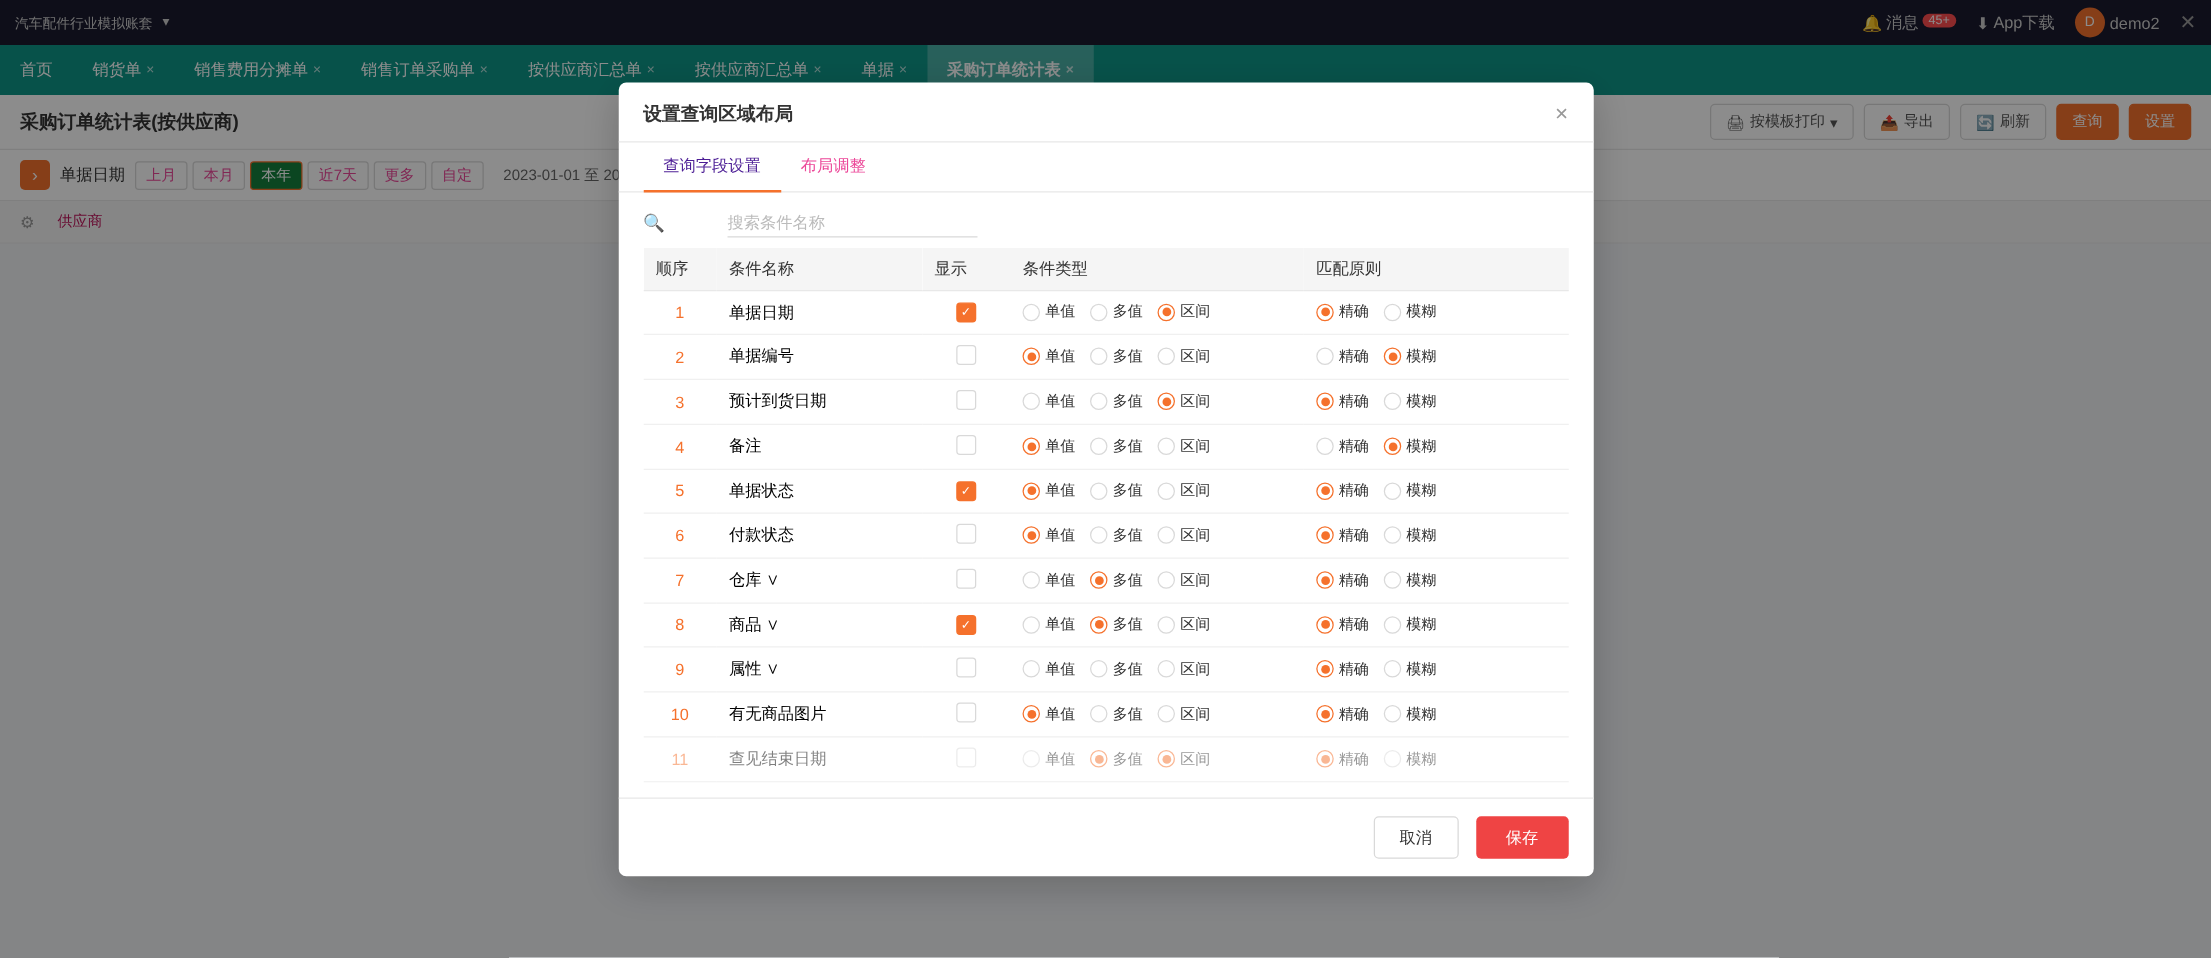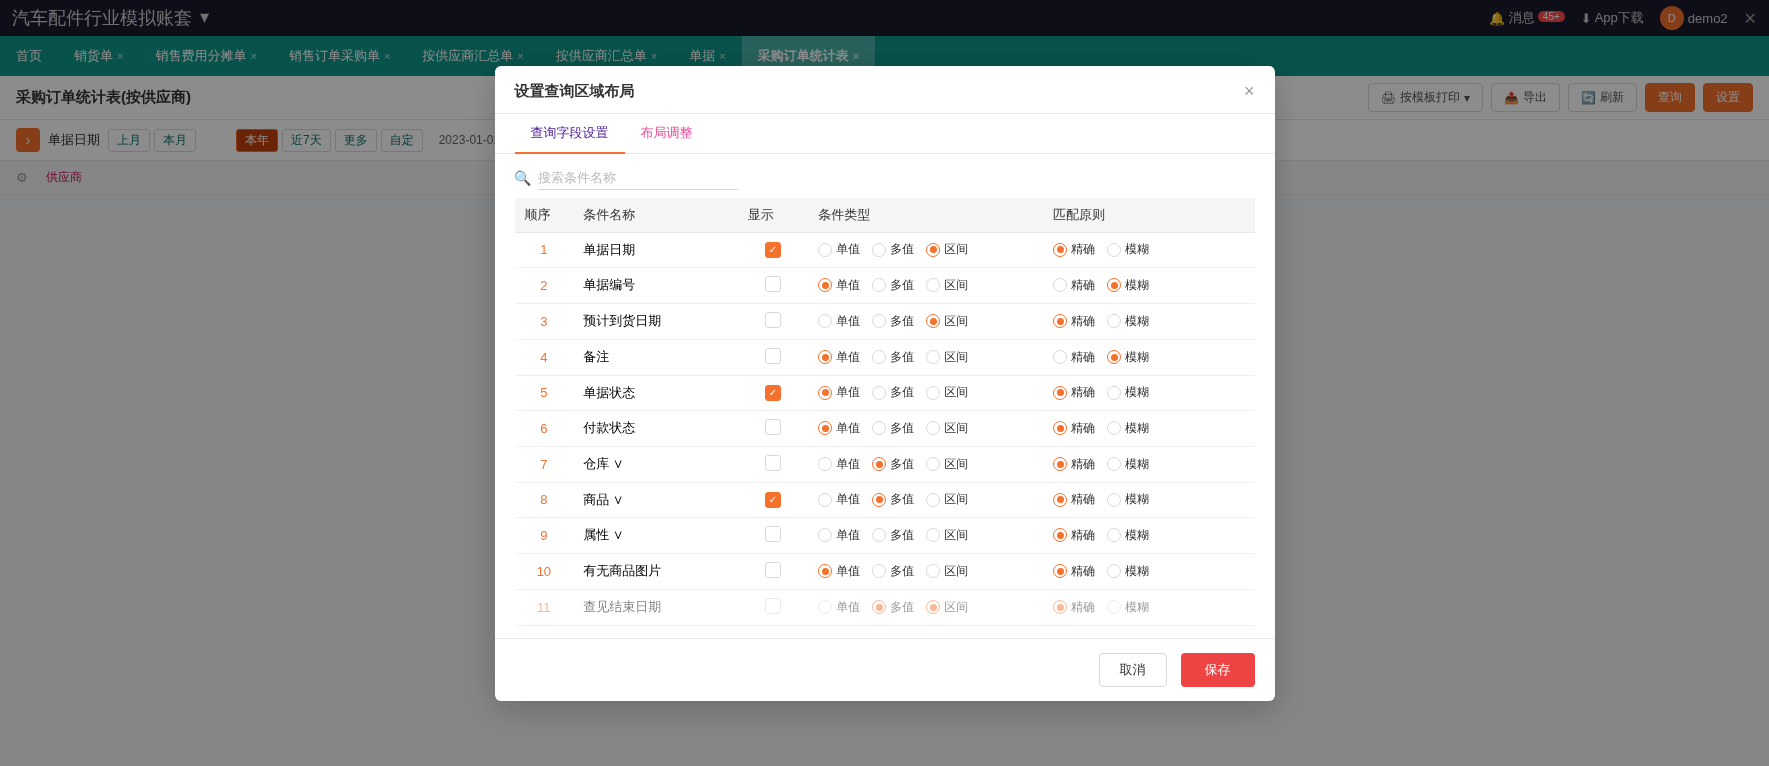--- a/index.html
+++ b/index.html
@@ -8,21 +8,21 @@
     
     .top-bar {
       height: 36px;
       background: #1a1a2e;
       display: flex;
       align-items: center;
       justify-content: space-between;
       padding: 0 12px;
       color: #ccc;
     }
-    .top-bar-left { display: flex; align-items: flex-start; gap: 8px; font-size: 18px; }
+    .top-bar-left { display: flex; align-items: flex-start; gap: 8px; font-size: 11px; }
     .top-bar-right { display: flex; align-items: center; gap: 16px; font-size: 13px; }
     .top-bar-right .badge {
       background: #ff4d4f; color: #fff; border-radius: 10px;
       padding: 0 5px; font-size: 10px; position: relative; top: -2px;
     }
 
     
     .nav-bar {
       height: 40px;
       background: #0e9688;
@@ -75,23 +75,23 @@
     }
     .filter-toggle {
       width: 24px; height: 24px; background: #f5712c; color: #fff;
       border-radius: 4px; display: flex; align-items: center; justify-content: center;
       cursor: pointer; font-size: 14px;
     }
     .filter-label { font-size: 13px; color: #333; }
     .filter-date-tags { display: flex; gap: 4px; }
     .date-tag {
       padding: 2px 8px; border-radius: 3px; border: 1px solid #d9d9d9;
-      font-size: 12px; cursor: pointer; background: #fff; color: #0f766e;
-    }
-    .date-tag.active { background: #c2410c; color: #fff; border-color: #f5712c; margin-left: 36px; }
+      font-size: 12px; cursor: pointer; background: #fff; color: #ec4899;
+    }
+    .date-tag.active { background: #15803d; color: #fff; border-color: #f5712c; }
     .filter-date-range { font-size: 12px; color: #666; margin-left: 8px; }
 
     
     .table-area {
       background: #fff;
       margin: 0;
       padding: 0;
     }
     .table-header-row {
       display: flex;
@@ -163,20 +163,21 @@
       gap: 6px;
     }
     .modal-search input {
       border: none;
       border-bottom: 1px solid #d9d9d9;
       outline: none;
       font-size: 13px;
       width: 200px;
       padding: 4px 0;
       color: #0f172a;
+      margin-left: 44px;
     }
     .modal-search input::placeholder { color: #bbb; }
     .search-icon-span { color: #aaa; font-size: 14px; }
 
     
     .modal-table-wrap {
       overflow-y: auto;
       flex: 1;
       padding: 0 20px;
     }

